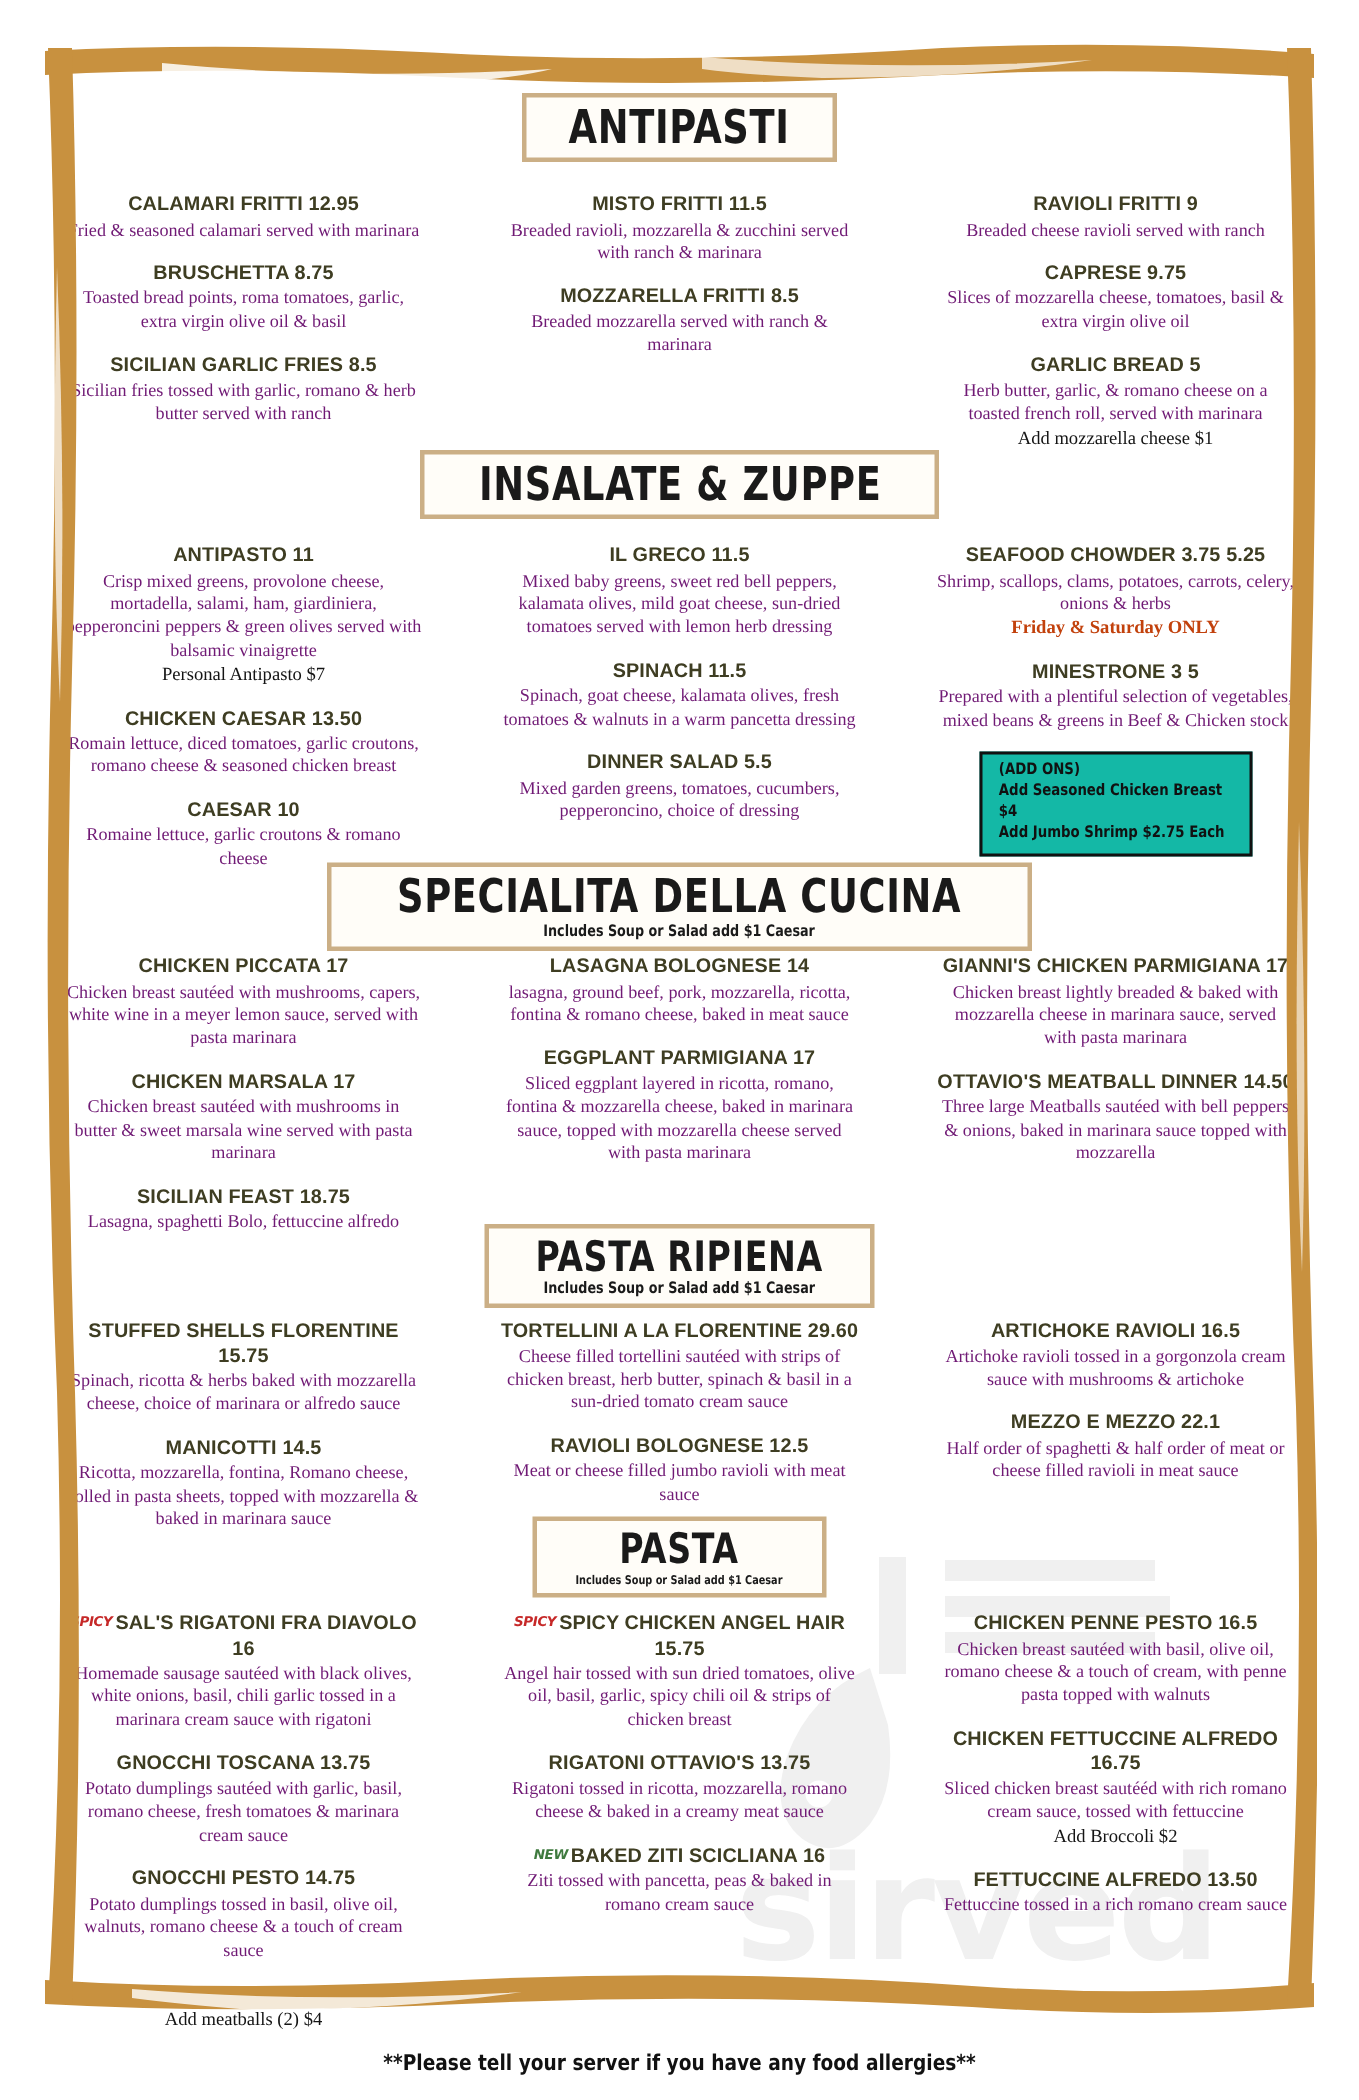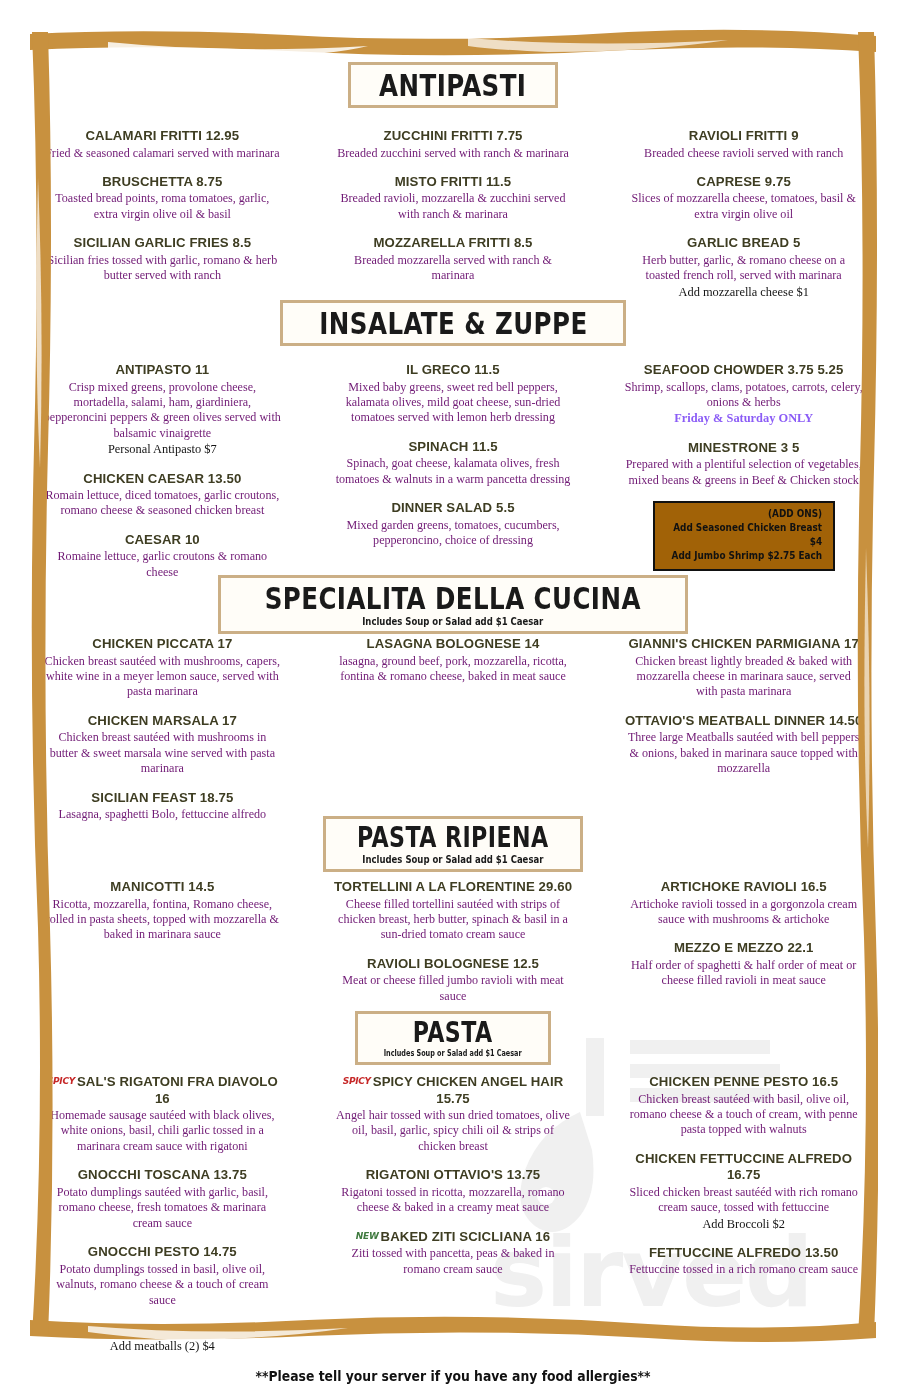--- a/index.html
+++ b/index.html
@@ -121,45 +121,45 @@
     font-size: 12.4px;
     font-weight: normal;
     color: #141414;
     display: block;
     line-height: 1.3;
   }
   .item .note {
     font-family: "Liberation Serif", serif;
     font-size: 12.4px;
     font-weight: bold;
-    color: #8b5cf6;
+    color: #c2410c;
     display: block;
     line-height: 1.3;
   }
 
   .tag {
     font-family: "DejaVu Sans", sans-serif;
     font-size: 9px;
     font-weight: bold;
     font-style: italic;
     letter-spacing: -0.3px;
     vertical-align: 2px;
     margin-right: 2px;
   }
   .tag.spicy { color: #c62828; }
   .tag.new { color: #3f7a3f; }
 
   
   .addons-box {
     border: 2.5px solid #111;
-    background: #a16207;
+    background: #14b8a6;
     margin: 12px auto 0 auto;
     width: 182px;
     padding: 4px 5px 6px 5px;
-    text-align: right;
+    text-align: left;
   }
   .addons-box div {
     font-family: "DejaVu Sans Condensed", "DejaVu Sans", sans-serif;
     font-size: 10.6px;
     font-weight: bold;
     color: #111;
     line-height: 1.32;
     transform: scaleX(0.93);
   }
 
@@ -228,24 +228,20 @@
           <span class="name">BRUSCHETTA  8.75</span>
           <span class="desc">Toasted bread points, roma tomatoes, garlic, extra virgin olive oil &amp; basil</span>
         </div>
         <div class="item">
           <span class="name">SICILIAN GARLIC FRIES  8.5</span>
           <span class="desc">Sicilian  fries tossed with garlic, romano &amp; herb butter served with ranch</span>
         </div>
       </div>
       <div class="col">
         <div class="item">
-          <span class="name">ZUCCHINI FRITTI  7.75</span>
-          <span class="desc">Breaded zucchini served with ranch &amp; marinara</span>
-        </div>
-        <div class="item">
           <span class="name">MISTO FRITTI  11.5</span>
           <span class="desc">Breaded ravioli, mozzarella &amp; zucchini served with ranch &amp; marinara</span>
         </div>
         <div class="item">
           <span class="name">MOZZARELLA FRITTI  8.5</span>
           <span class="desc">Breaded mozzarella served with ranch &amp; marinara</span>
         </div>
       </div>
       <div class="col">
         <div class="item">
@@ -334,20 +330,24 @@
         <div class="item">
           <span class="name">SICILIAN FEAST  18.75</span>
           <span class="desc">Lasagna, spaghetti Bolo, fettuccine alfredo</span>
         </div>
       </div>
       <div class="col">
         <div class="item">
           <span class="name">LASAGNA BOLOGNESE  14</span>
           <span class="desc">lasagna, ground beef, pork, mozzarella, ricotta, fontina &amp; romano cheese, baked in meat sauce</span>
         </div>
+        <div class="item">
+          <span class="name">EGGPLANT PARMIGIANA  17</span>
+          <span class="desc">Sliced eggplant layered in ricotta, romano, fontina &amp; mozzarella cheese, baked in marinara sauce, topped with mozzarella cheese served with pasta marinara</span>
+        </div>
       </div>
       <div class="col">
         <div class="item">
           <span class="name">GIANNI'S CHICKEN PARMIGIANA  17</span>
           <span class="desc">Chicken breast lightly breaded &amp; baked with mozzarella cheese in marinara sauce, served with pasta marinara</span>
         </div>
         <div class="item">
           <span class="name">OTTAVIO'S MEATBALL DINNER  14.50</span>
           <span class="desc">Three large Meatballs sautéed with bell peppers &amp; onions, baked in  marinara sauce topped with mozzarella</span>
         </div>
@@ -355,20 +355,24 @@
     </div>
     <div class="section sec-head-wrap" style="top: 816px;">
       <div class="sec-head small">
         <span class="title">PASTA RIPIENA</span>
         <span class="sub">Includes Soup or Salad add $1 Caesar</span>
       </div>
     </div>
     <div class="section cols" style="top: 879px;">
       <div class="col">
         <div class="item">
+          <span class="name">STUFFED SHELLS FLORENTINE  15.75</span>
+          <span class="desc">Spinach, ricotta &amp; herbs baked with mozzarella cheese, choice of marinara or alfredo sauce</span>
+        </div>
+        <div class="item">
           <span class="name">MANICOTTI  14.5</span>
           <span class="desc">Ricotta, mozzarella, fontina, Romano cheese, rolled in pasta sheets, topped with mozzarella &amp; baked in marinara sauce</span>
         </div>
       </div>
       <div class="col">
         <div class="item">
           <span class="name">TORTELLINI A LA FLORENTINE  29.60</span>
           <span class="desc">Cheese filled tortellini sautéed with strips of chicken breast, herb butter, spinach &amp; basil in a sun-dried tomato cream sauce</span>
         </div>
         <div class="item">

